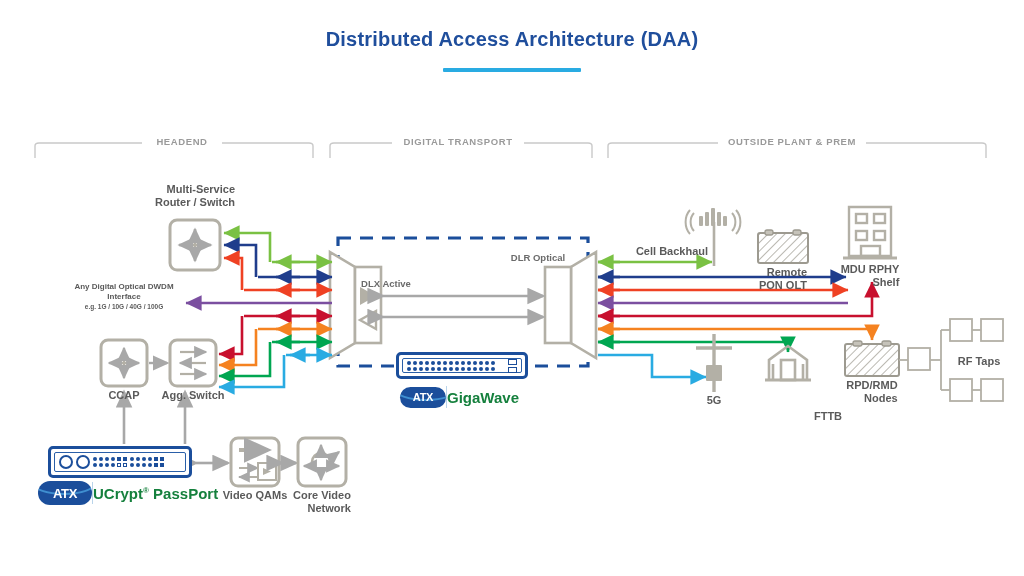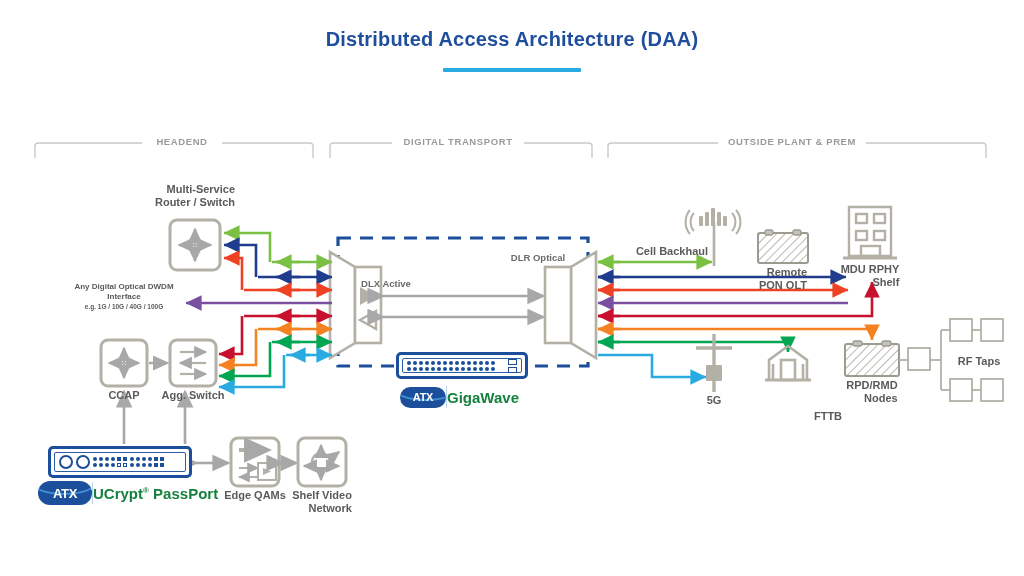--- a/index.html
+++ b/index.html
@@ -368,23 +368,23 @@
 
   <div class="lbl-dwdm" style="left:124px;top:282px;">
     <div>Any Digital Optical DWDM</div>
     <div>Interface</div>
     <div class="e">e.g. 1G / 10G / 40G / 100G</div>
   </div>
 
   <div class="nlabel" style="left:124px;top:389px;">CCAP</div>
   <div class="nlabel" style="left:193px;top:389px;">Agg. Switch</div>
 
-  <div class="nlabel" style="left:255px;top:489px;">Edge QAMs</div>
+  <div class="nlabel" style="left:255px;top:489px;">Video QAMs</div>
   <div class="nlabel" style="left:322px;top:489px;">
-    <div>Shelf Video</div>
+    <div>Core Video</div>
     <div>Network</div>
   </div>
 
   <div class="chassis" style="left:48px;top:446px;width:144px;height:32px;">
     <div class="inner">
       <div class="fan">
         <div class="fanc"></div>
         <div class="fanc"></div>
       </div>
       <div class="portgrid">

